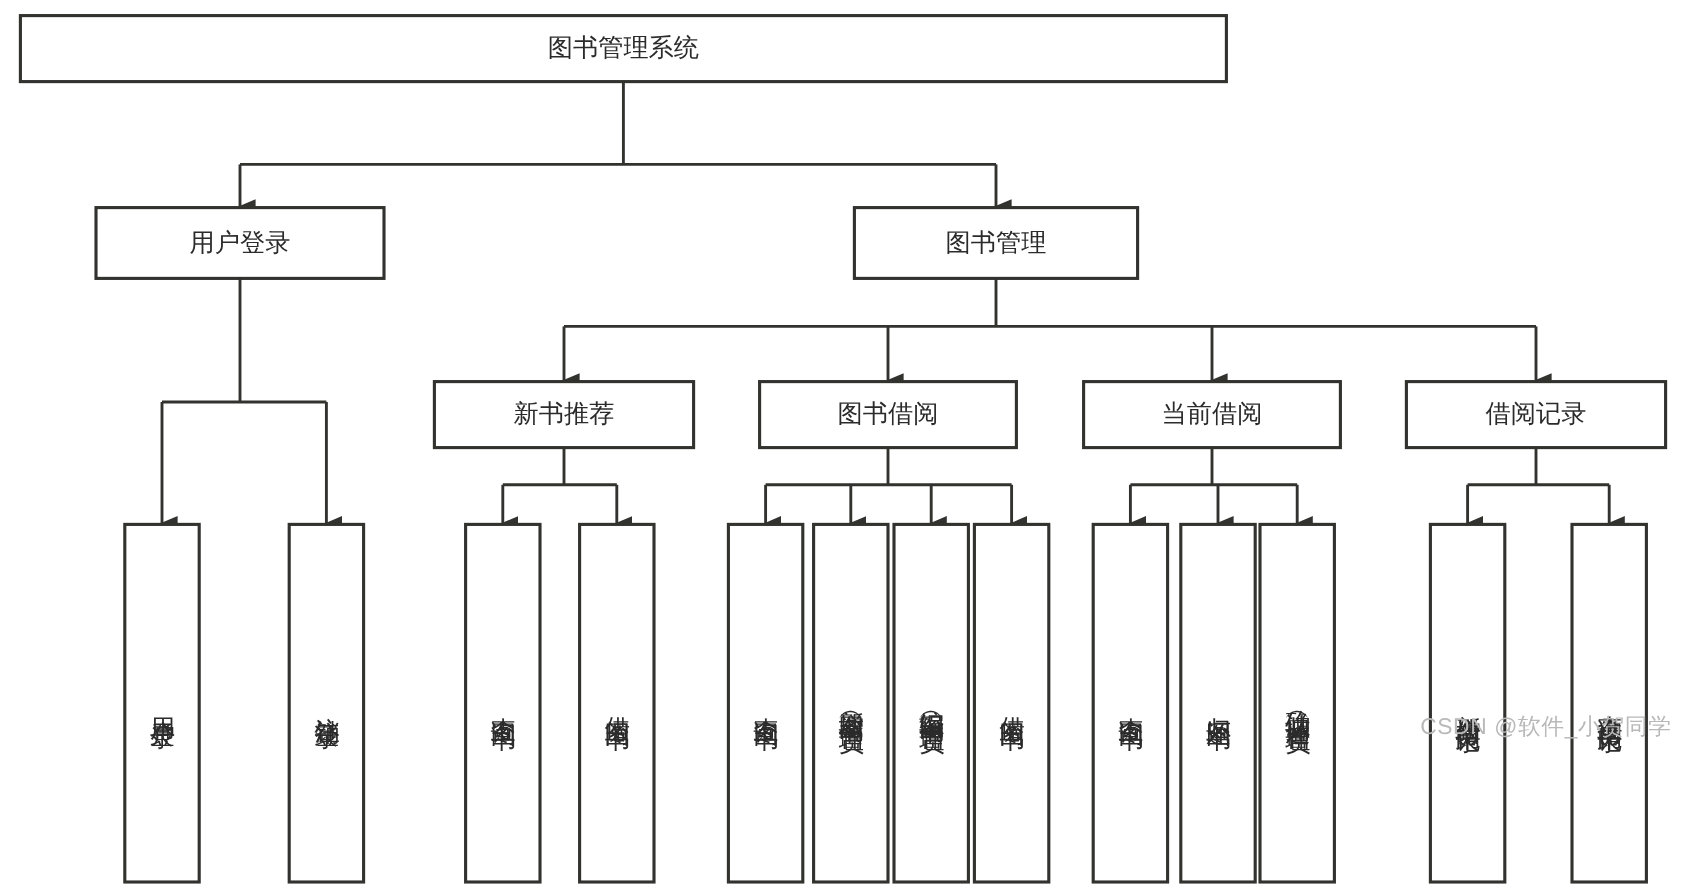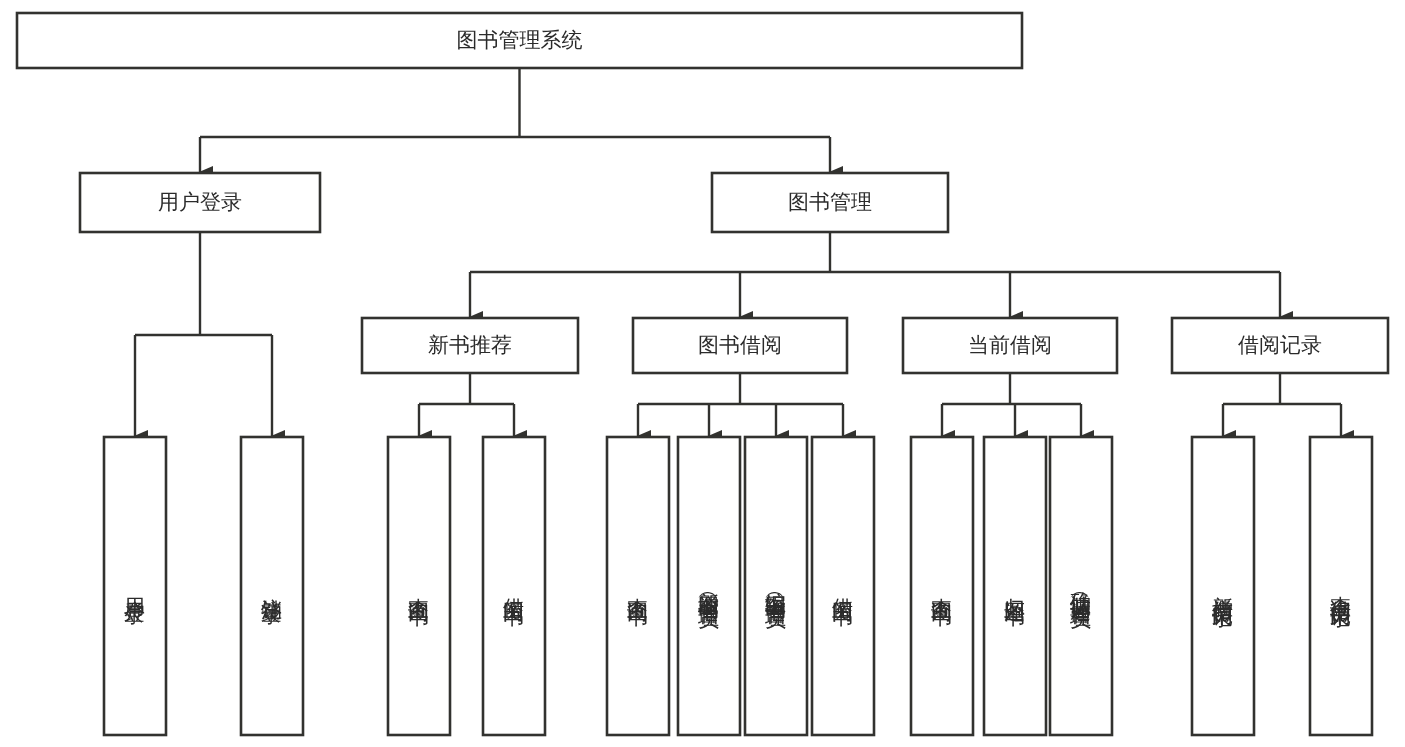--- a/index.html
+++ b/index.html
@@ -194,13 +194,14 @@
         <span class="leaf-vert-text">确认归还（管理员）</span>
       </div>
       <div class="leaf-vert-wrap" style="left: 1192px; top: 437px; width: 62px; height: 298px;">
         <span class="leaf-vert-text">新增借阅记录</span>
       </div>
       <div class="leaf-vert-wrap" style="left: 1310px; top: 437px; width: 62px; height: 298px;">
         <span class="leaf-vert-text">查询借阅记录</span>
       </div>
     </div>
 
+  <div class="watermark">CSDN @软件_小贺同学</div>
 </div>
 
 </body></html>

